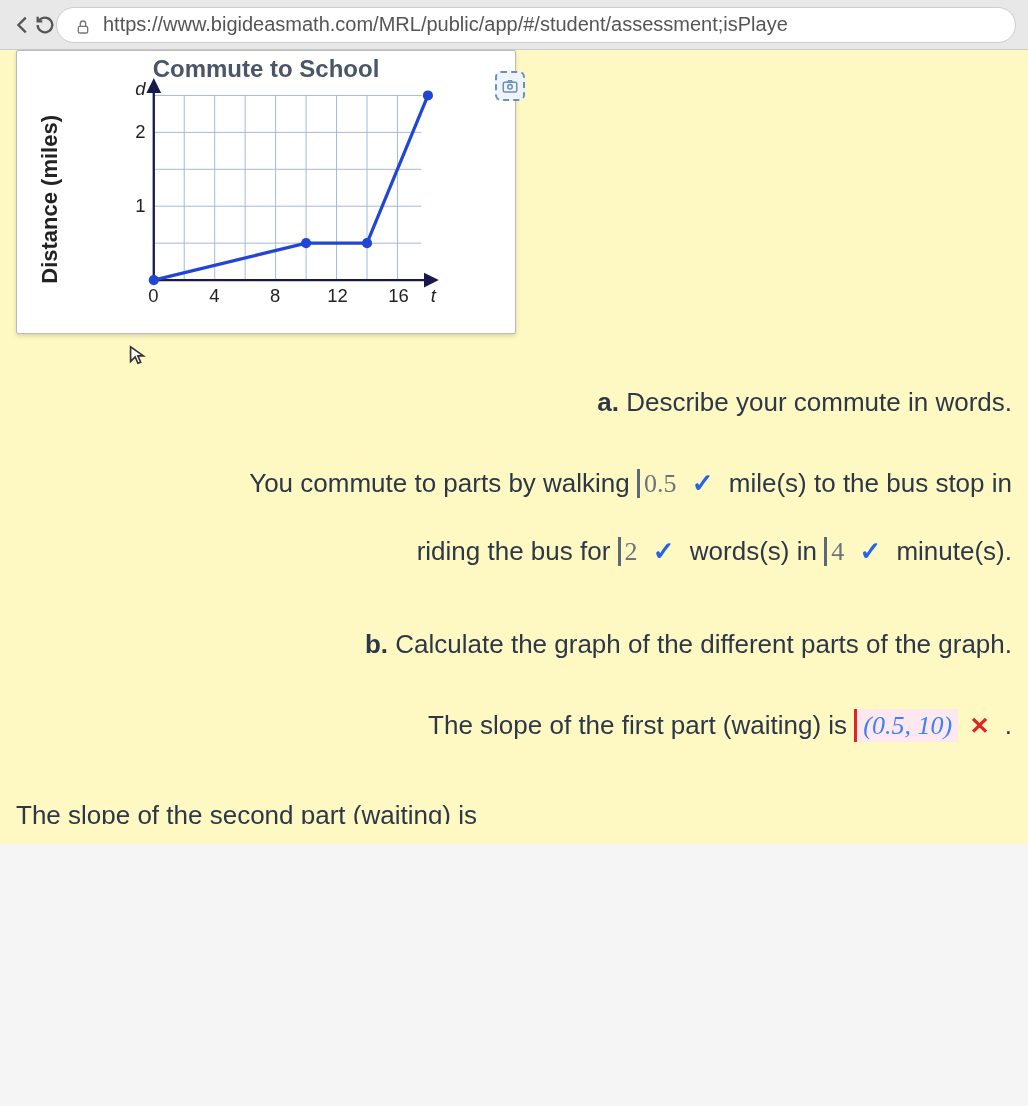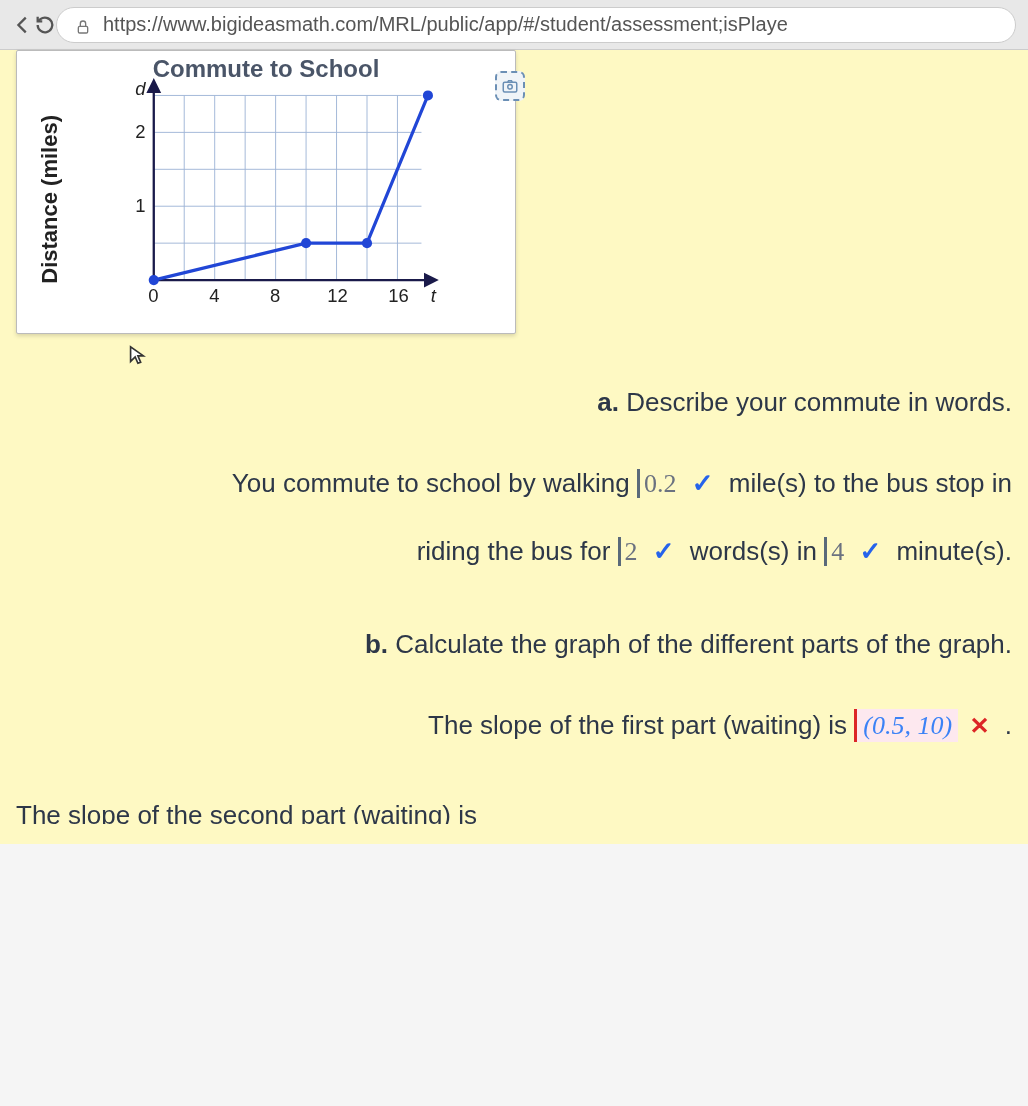--- a/index.html
+++ b/index.html
@@ -255,22 +255,22 @@
         <path d="M5 3 L5 19 L10 14 L13 21 L16 20 L13 13 L19 13 Z" fill="#fff"></path>
       </svg>
   </div>
 
   <div class="question-block">
     <div class="question-label">
       <span class="bold-letter">a.</span>
       <span>Describe your commute in words.</span>
     </div>
     <div class="answer-line">
-      <span>You commute to school by walking </span>
-      <span class="answer-input">0.2</span>
+      <span>You commute to parts by walking </span>
+      <span class="answer-input">0.5</span>
       <span class="check">✓</span>
       <span> mile(s) to the bus stop in</span>
       <br>
       <span>riding the bus for </span>
       <span class="answer-input">2</span>
       <span class="check">✓</span>
       <span> words(s) in </span>
       <span class="answer-input">4</span>
       <span class="check">✓</span>
       <span> minute(s).</span>

